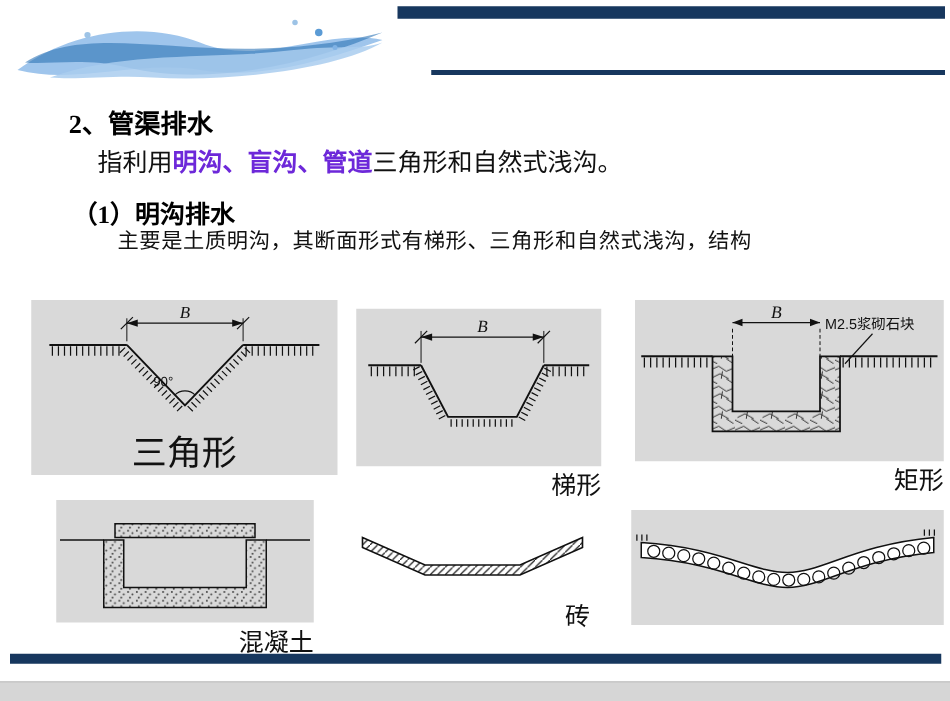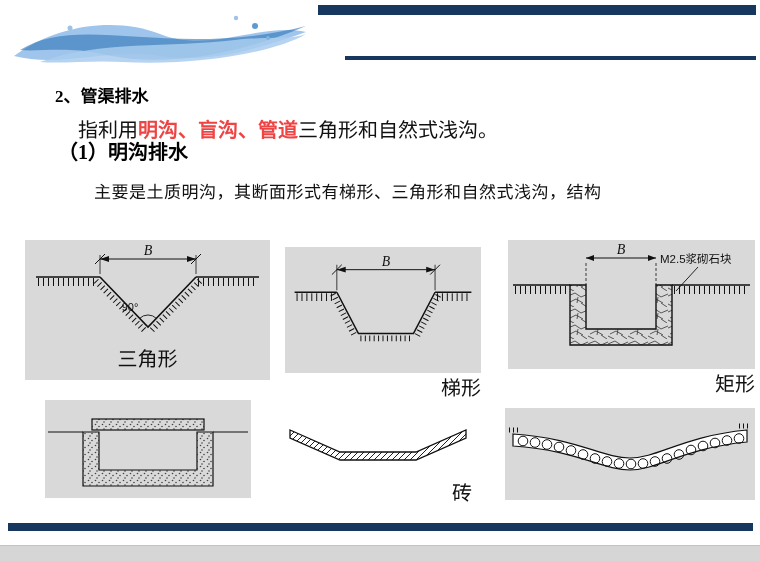--- a/index.html
+++ b/index.html
@@ -7,33 +7,33 @@
     position:relative; width:760px; height:561px; margin:0 auto;
     background:#ffffff; overflow:hidden;
     font-family:"Liberation Serif", serif; color:#111;
   }
   
   .splash { position:absolute; left:10px; top:4px; width:300px; height:72px; }
   .splash svg { width:100%; height:100%; display:block; }
   .top-bar   { position:absolute; left:318px; top:5px;  width:438px; height:10px; background:#17375E; }
   .top-line  { position:absolute; left:345px; top:56px; width:411px; height:4px;  background:#17375E; }
   
-  .title    { position:absolute; left:55px;  top:82px;  margin:0; font-size:17px; font-weight:bold; color:#000; }
+  .title    { position:absolute; left:55px;  top:82px;  margin:0; font-size:21px; font-weight:bold; color:#000; }
   .intro    { position:absolute; left:78px;  top:114px; margin:0; font-size:20px; }
-  .intro .hl{ color:#ef4444; font-weight:bold; }
-  .subtitle { position:absolute; left:58px;  top:136px; margin:0; font-size:20px; font-weight:bold; color:#000; }
+  .intro .hl{ color:#6d28d9; font-weight:bold; }
+  .subtitle { position:absolute; left:58px;  top:155px; margin:0; font-size:20px; font-weight:bold; color:#000; }
   .body1    { position:absolute; left:94px;  top:178px; margin:0; font-size:17px; letter-spacing:0.5px; }
   .body2    { position:absolute; left:8px;   top:208px; margin:0; font-size:21px; letter-spacing:0.5px; }
   
   .panel { position:absolute; background:#D9D9D9; display:flex; flex-direction:column; align-items:center; justify-content:flex-start; }
   .panel.nobg { background:transparent; }
   .panel svg { display:block; }
   .cap { position:absolute; text-align:right; font-size:20px; color:#111; }
   .p1 { left:25px;  top:240px; width:245px; height:137px; padding-top:3px; }
-  .cap1-in { margin-top:4px; font-size:20px; }
+  .cap1-in { margin-top:4px; font-size:28px; }
   .p2 { left:285px; top:247px; width:196px; height:122px; padding-top:4px; }
   .cap2 { left:285px; top:372px; width:196px; }
   .p3 { left:508px; top:240px; width:247px; height:126px; padding-top:3px; }
   .cap3 { left:508px; top:368px; width:247px; }
   .p4 { left:45px;  top:400px; width:206px; height:96px; padding-top:2px; }
   .cap4 { left:45px;  top:498px; width:206px; }
   .p5 { left:282px; top:424px; width:190px; height:50px; }
   .cap5 { left:282px; top:477px; width:190px; }
   .p6 { left:505px; top:408px; width:250px; height:88px; padding-top:4px; }
   .cap6 { left:505px; top:497px; width:250px; }
@@ -146,20 +146,21 @@
           <circle cx="5" cy="3.5" r="0.8" fill="#444"></circle>
           <circle cx="3" cy="6" r="0.8" fill="#444"></circle>
         </pattern>
       </defs>
       <line x1="3" y1="30" x2="38" y2="30" stroke="#111" stroke-width="1.2"></line>
       <line x1="168" y1="30" x2="203" y2="30" stroke="#111" stroke-width="1.2"></line>
       <rect x="47" y="17" width="112" height="11" fill="url(#stip)" stroke="#111" stroke-width="1.2"></rect>
       <polygon points="38,30 38,84 168,84 168,30 152,30 152,68 54,68 54,30" fill="url(#stip)" stroke="#111" stroke-width="1.2"></polygon>
     </svg>
   </div>
+  <div class="cap cap4">混凝土</div>
 
   <div class="panel p5 nobg">
     <svg width="186" height="46" viewBox="0 0 186 46">
       <defs>
         <pattern id="bhatch" width="6" height="6" patternUnits="userSpaceOnUse">
           <path d="M0,6 L6,0" stroke="#222" stroke-width="1" fill="none"></path>
         </pattern>
       </defs>
       <polygon points="6,6 56,28 132,28 182,6 182,14 132,36 56,36 6,14" fill="url(#bhatch)" stroke="#111" stroke-width="1.3"></polygon>
     </svg>

